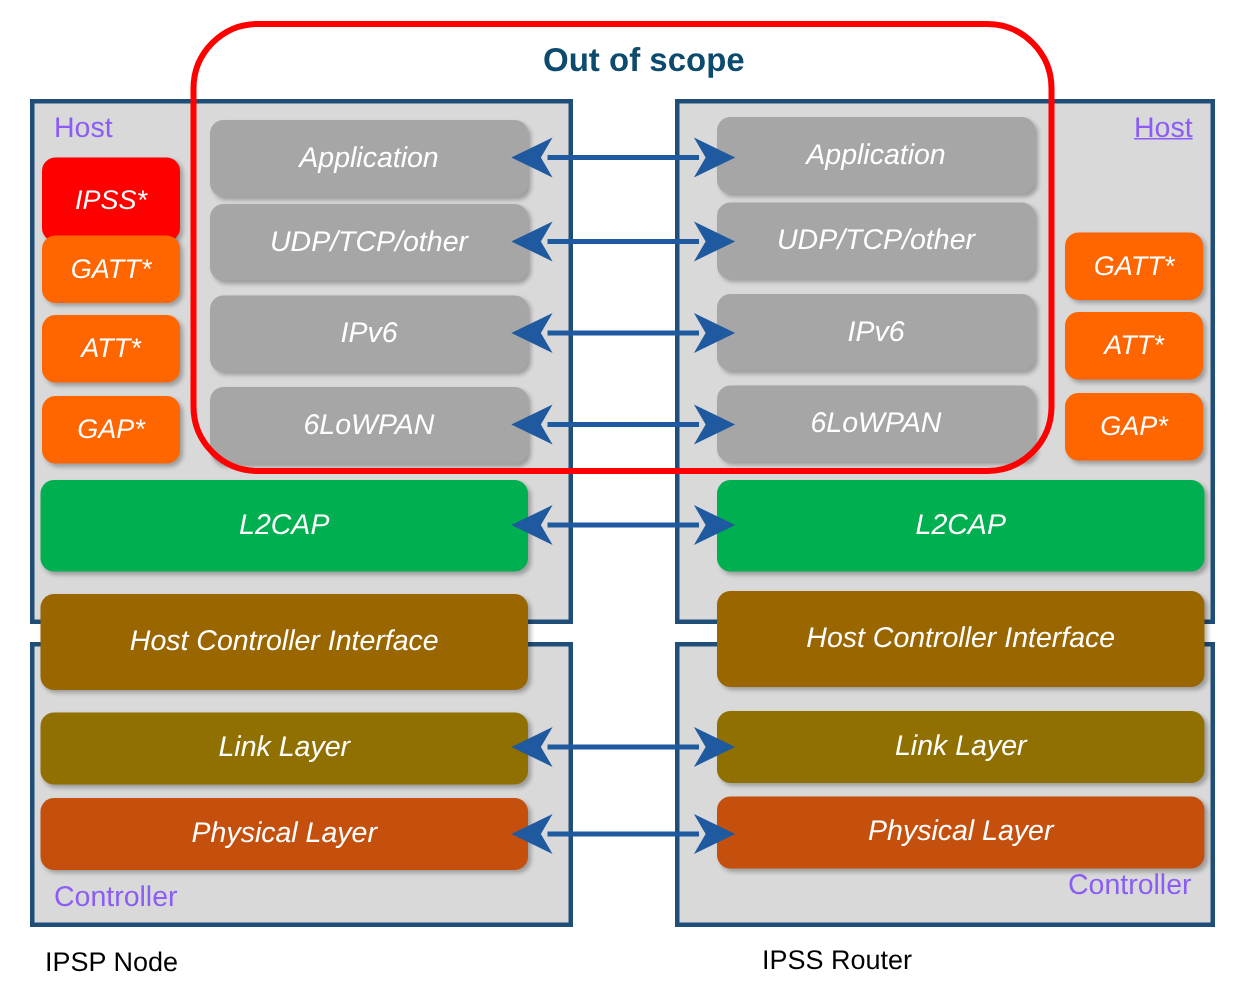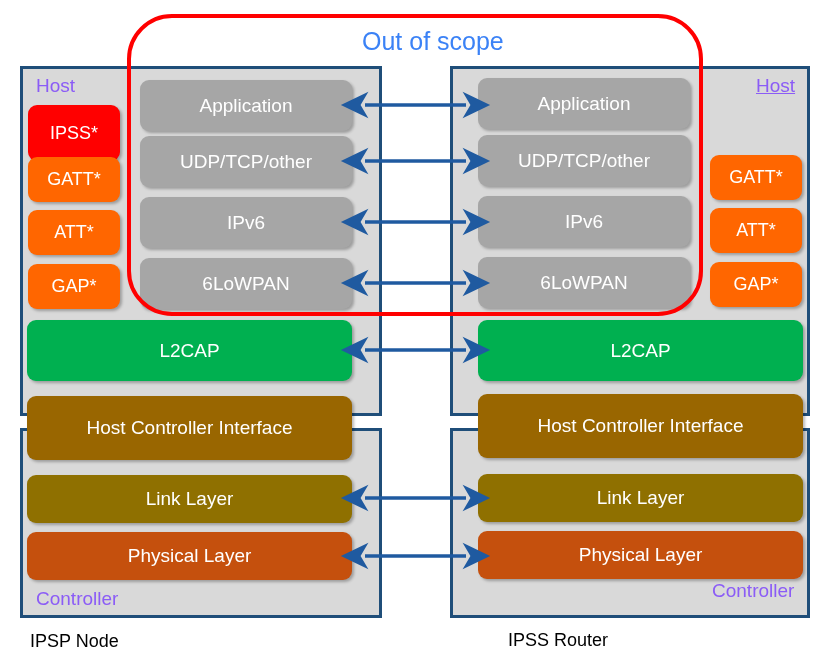--- a/index.html
+++ b/index.html
@@ -31,37 +31,39 @@
     position:absolute;
     border-radius:9px;
     box-sizing:border-box;
     display:flex;
     align-items:center;
     justify-content:center;
     color:#ffffff;
     font-size:19px;
     white-space:nowrap;
     box-shadow:2px 2px 3px rgba(0,0,0,0.28);
+    font-style:italic;
   }
   .box.small{font-size:18px;}
 
   
   .scope-rect{
     position:absolute;
     border:4px solid #ff0000;
     border-radius:45px;
     box-sizing:border-box;
     background:transparent;
     pointer-events:none;
   }
   .scope-label{
     position:absolute;
-    color:#3b82f6;
-    font-size:25px;
+    color:#0c4a6e;
+    font-size:22px;
     white-space:nowrap;
+    font-weight:bold;
   }
 
   
   .arrow-svg{position:absolute;left:0;top:0;width:827px;height:654px;pointer-events:none;}
 
   
   .caption{
     position:absolute;
     color:#000000;
     font-size:18px;

